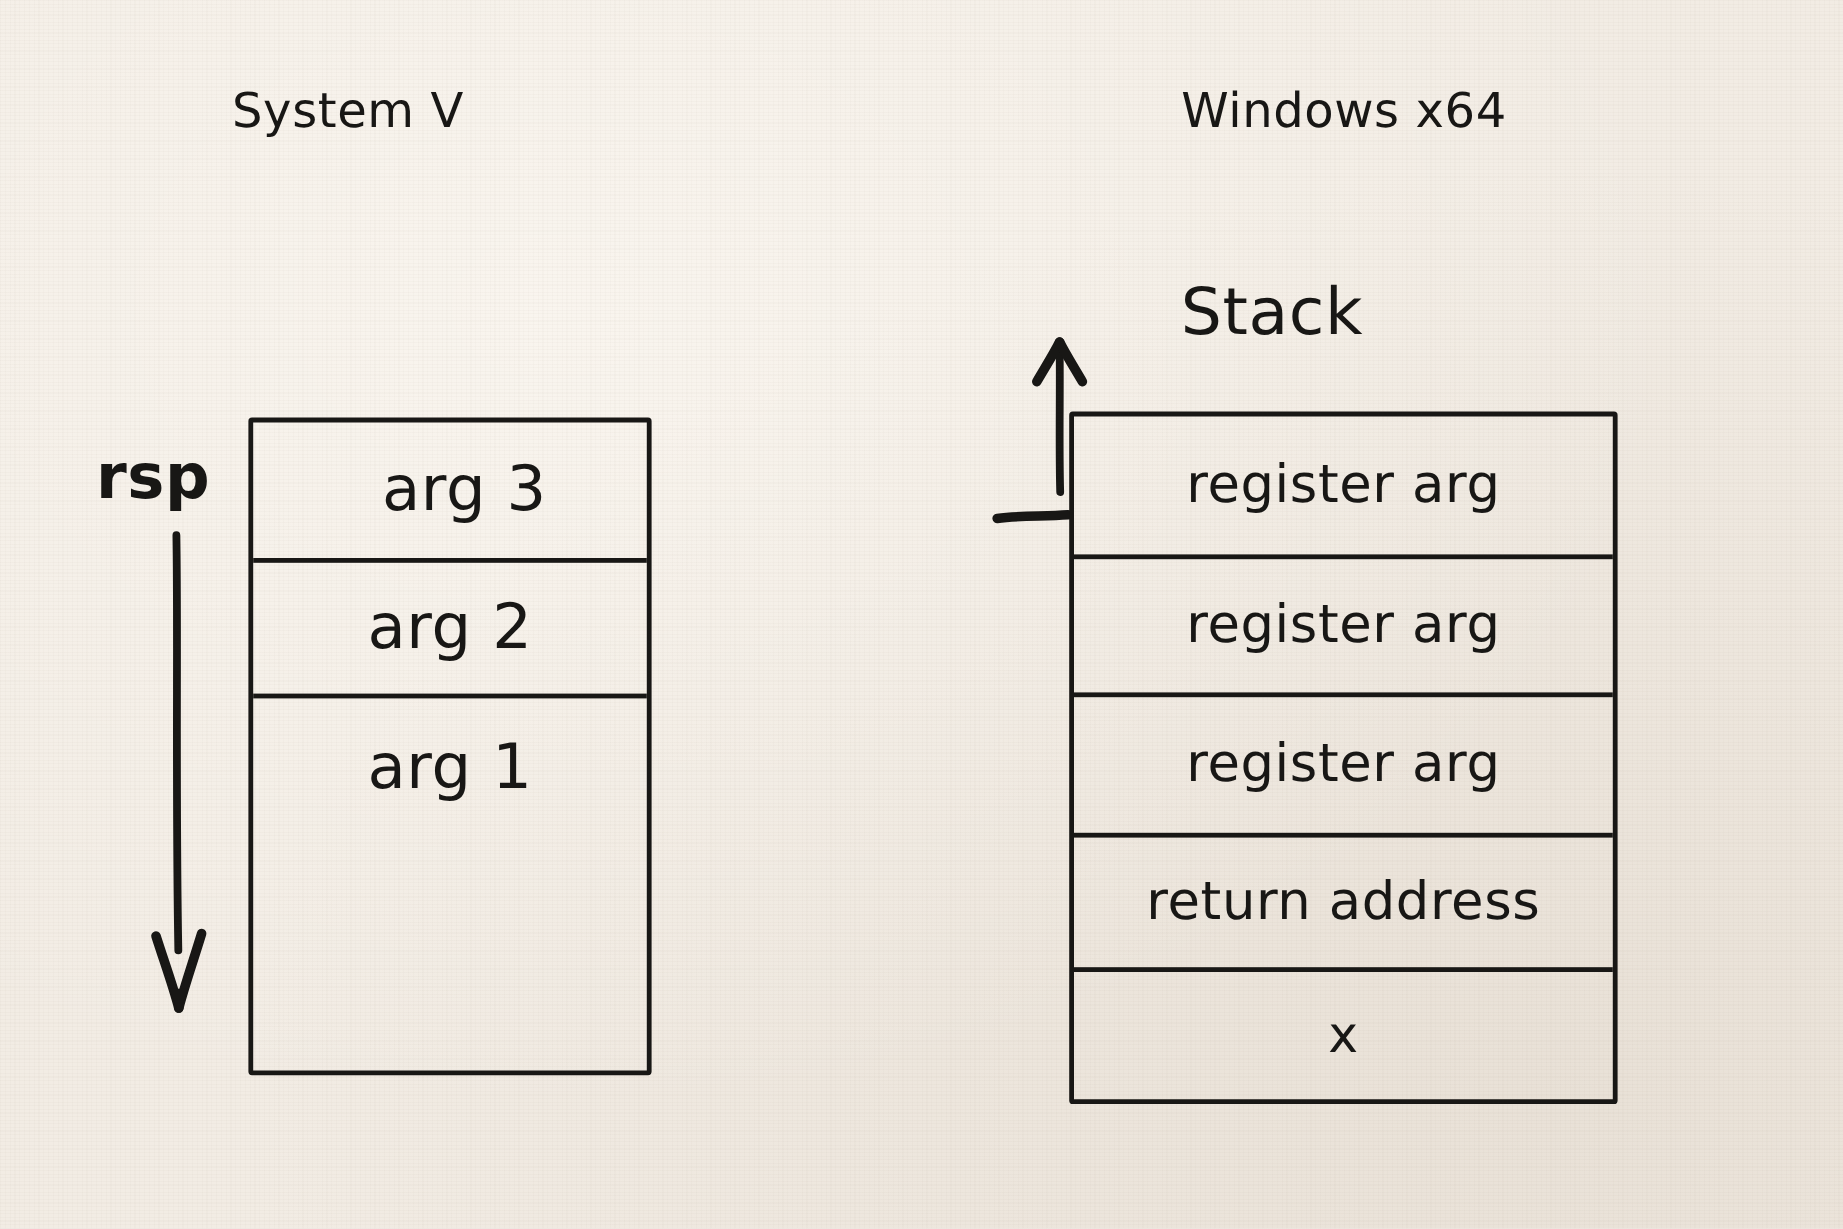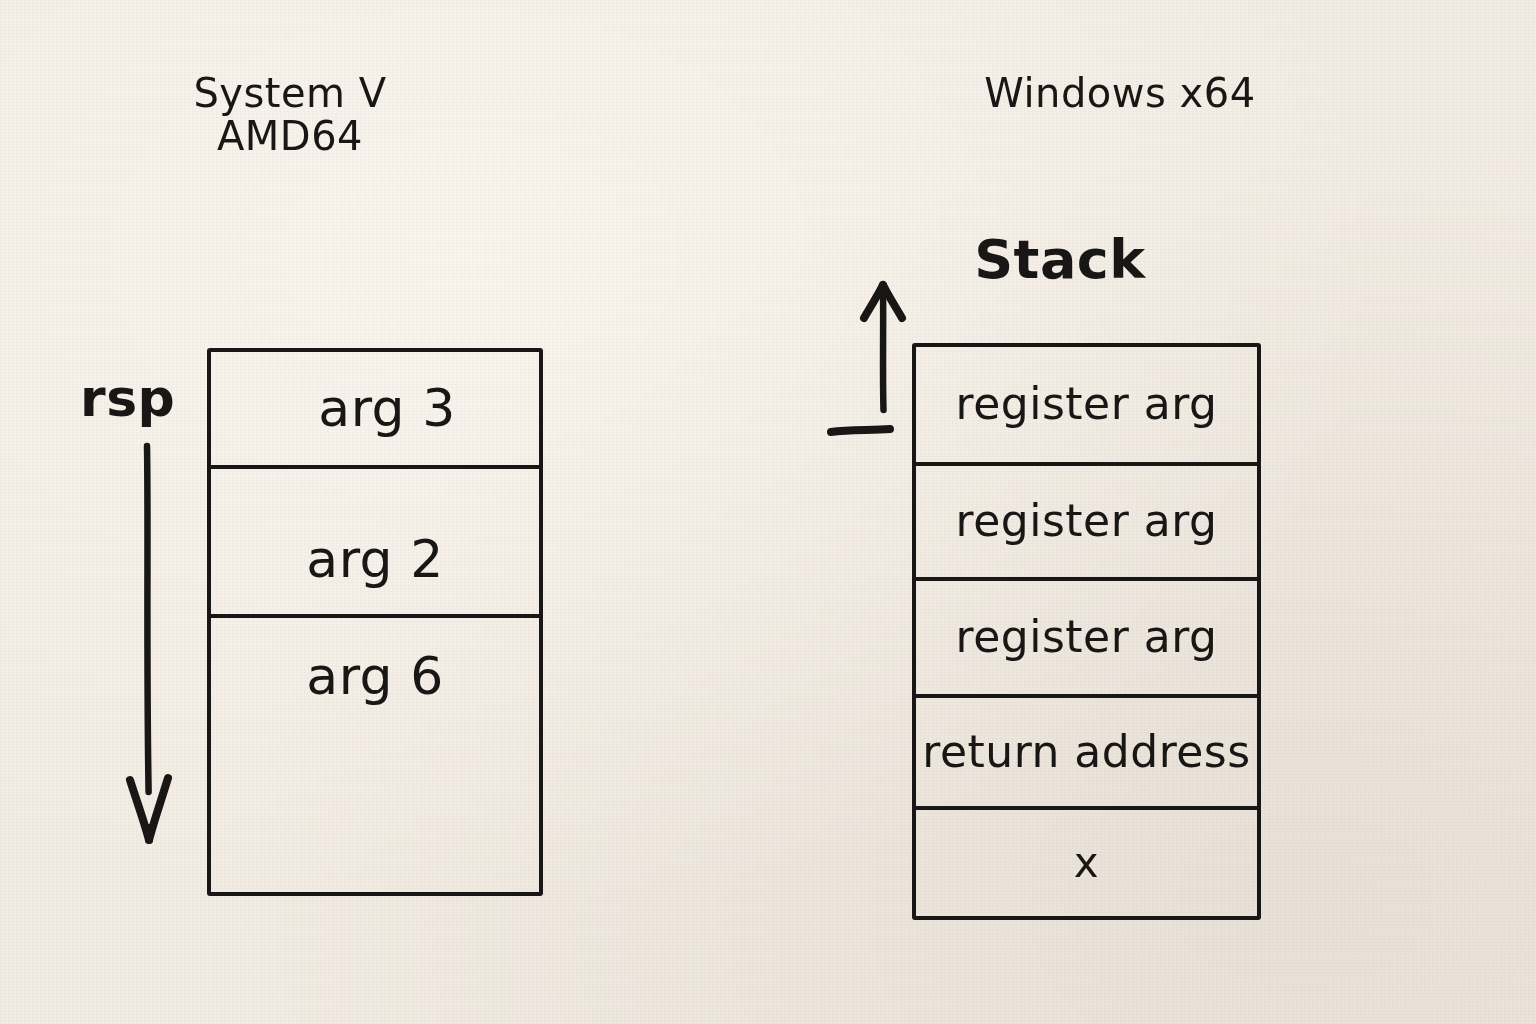--- a/index.html
+++ b/index.html
@@ -50,54 +50,54 @@
 
   .title-line { display: block; white-space: nowrap; }
 
   #stack-label {
     position: absolute;
     left: 930px;
     top: 228px;
     width: 260px;
     text-align: center;
     font-size: 54px;
-    font-weight: 700;
+    font-weight: 400;
   }
 
   
   .stack-table {
     position: absolute;
     box-sizing: border-box;
     border: 4px solid #181715;
     border-radius: 3px;
     background: transparent;
     display: flex;
     flex-direction: column;
   }
   #table-left  { left: 207px; top: 348px; width: 336px; height: 548px; }
-  #table-right { left: 912px; top: 343px; width: 349px; height: 577px; }
+  #table-right { left: 891px; top: 343px; width: 457px; height: 577px; }
 
   .stack-cell {
     box-sizing: border-box;
     display: flex;
     align-items: center;
     justify-content: center;
     text-align: center;
     border-bottom: 4px solid #181715;
     line-height: 1.1;
     white-space: pre-line;
   }
   .stack-cell:last-child { border-bottom: none; }
 
   #table-left  .stack-cell { font-size: 52px; }
   #table-right .stack-cell { font-size: 44px; }
 
   
   #table-left  .stack-cell:nth-child(1) { height: 117px; padding-left: 24px; }
-  #table-left  .stack-cell:nth-child(2) { height: 113px; margin-top: 36px; }
+  #table-left  .stack-cell:nth-child(2) { height: 113px; }
   #table-left  .stack-cell:nth-child(3) { height: 117px; }
   #table-left  .stack-cell:nth-child(4) { flex: 1 1 auto; }
 
   
   #table-right .stack-cell:nth-child(1) { height: 119px; }
   #table-right .stack-cell:nth-child(2) { height: 115px; }
   #table-right .stack-cell:nth-child(3) { height: 117px; }
   #table-right .stack-cell:nth-child(4) { height: 112px; }
   #table-right .stack-cell:nth-child(5) { flex: 1 1 auto; font-size: 42px; }
 
@@ -137,38 +137,37 @@
 </style>
 </head>
 <body>
 
 <div id="canvas">
 
   <div id="paper-grain"></div>
 
   <div class="title-block hand" id="title-left">
     <span class="title-line">System V</span>
-    <span class="title-line">AMD64</span>
   </div>
 
   <div class="hand" id="rsp-label">rsp</div>
 
   <div id="rsp-arrow">
     <svg width="80" height="410" viewBox="0 0 80 410" fill="none" aria-hidden="true">
       <path d="M37 6 C38.4 90, 36.2 210, 38.6 352" stroke="#181715" stroke-width="6.5" stroke-linecap="round" fill="none"></path>
       <path d="M20 340 C27 362, 34 381, 39 400" stroke="#181715" stroke-width="8" stroke-linecap="round" fill="none"></path>
       <path d="M58 338 C51 361, 44 381, 39 400" stroke="#181715" stroke-width="8" stroke-linecap="round" fill="none"></path>
       <path d="M31 384 L39 404 L47 384 Z" fill="#181715"></path>
     </svg>
   </div>
 
   <div class="stack-table" id="table-left">
     <div class="stack-cell hand">arg 3</div>
     <div class="stack-cell hand">arg 2</div>
-    <div class="stack-cell hand">arg 6</div>
+    <div class="stack-cell hand">arg 1</div>
   </div>
 
   <div class="title-block hand" id="title-right">
     <span class="title-line">Windows x64</span>
   </div>
 
   <div class="hand" id="stack-label">Stack</div>
 
   <div id="grow-arrow">
     <svg width="80" height="140" viewBox="0 0 80 140" fill="none" aria-hidden="true">

